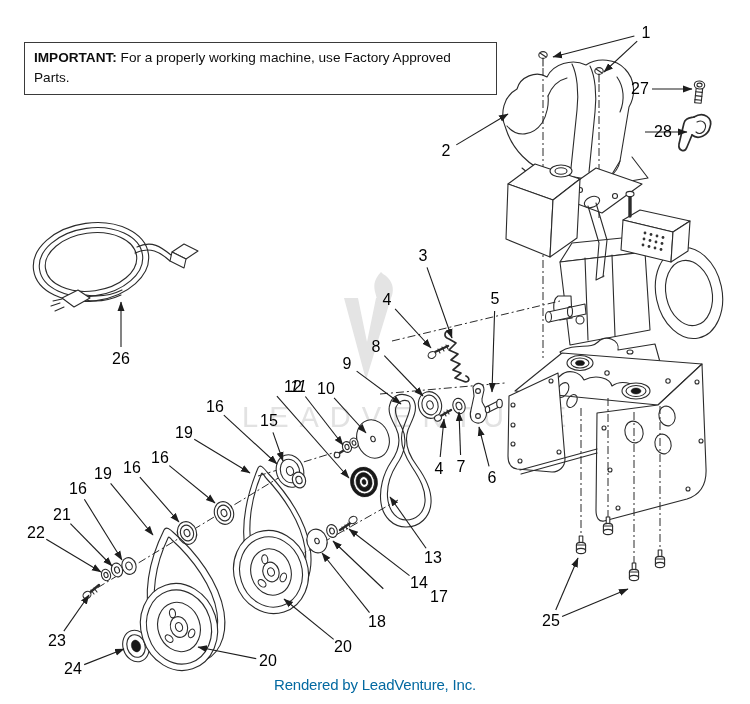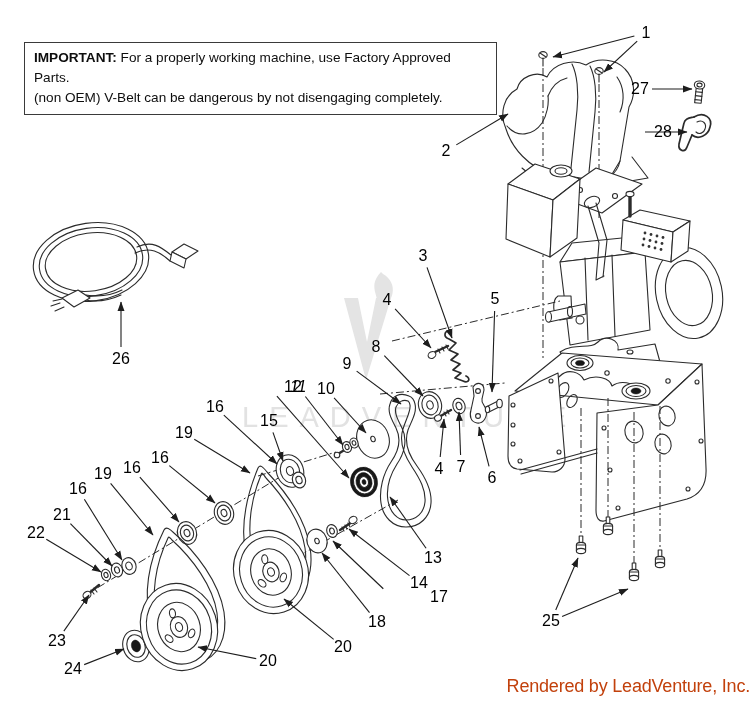--- a/index.html
+++ b/index.html
@@ -15,22 +15,22 @@
   .leader{stroke:#1d1d1d;stroke-width:1.1;marker-end:url(#arw);}
   .wm-shape{fill:#e4e4e4;}
   
   .warning{position:absolute;left:24px;top:42px;width:473px;box-sizing:border-box;
            border:1.4px solid #3a3a3a;padding:5px 9px 6px 9px;font-size:13.6px;
            line-height:20px;color:#0e0e0e;background:#fff;}
   .warning .just{text-align:justify;text-align-last:justify;}
   
   .callout{position:absolute;transform:translate(-50%,-50%);font-size:16px;color:#000;
            line-height:1;white-space:nowrap;}
-  .footer{position:absolute;left:0;right:0;top:676px;text-align:right;font-size:18px;
-          color:#c2410c;letter-spacing:-0.2px;}
+  .footer{position:absolute;left:0;right:0;top:676px;text-align:center;font-size:15px;
+          color:#0369a1;letter-spacing:-0.2px;}
 </style>
 </head>
 <body>
 
 <div class="stage">
 
   <svg class="art" width="750" height="704" viewBox="0 0 750 704">
     <defs>
       <marker id="arw" markerWidth="11" markerHeight="9" refX="9" refY="4" orient="auto" markerUnits="userSpaceOnUse">
         <path d="M0,0.5 L9.5,4 L0,7.5 Z" fill="#1d1d1d"></path>
@@ -435,21 +435,20 @@
         <line x1="440.19404462825196" y1="457.0595537174801" x2="444" y2="419" class="leader"></line>
         <line x1="460.56392458271426" y1="455.0079260246428" x2="459" y2="412" class="leader"></line>
         <line x1="489.03595553899964" y1="466.3718255760755" x2="479" y2="427" class="leader"></line>
         <line x1="555.72703158295" y1="609.9702596397833" x2="578" y2="558" class="leader"></line>
         <line x1="562.0811760966398" y1="616.39483590789" x2="628" y2="589" class="leader"></line>
       </g>
   </svg>
 
   <div class="warning">
     <div><b>IMPORTANT:</b><span> For a properly working machine, use Factory Approved Parts.</span></div>
-    <div><span>(non OEM) V-Belt can be dangerous by not disengaging completely.</span></div>
   </div>
 
   <div id="callouts">
       <div class="callout" style="left: 646px; top: 33px;">1</div>
       <div class="callout" style="left: 640px; top: 89px;">27</div>
       <div class="callout" style="left: 663px; top: 132px;">28</div>
       <div class="callout" style="left: 446px; top: 151px;">2</div>
       <div class="callout" style="left: 121px; top: 359px;">26</div>
       <div class="callout" style="left: 423px; top: 256px;">3</div>
       <div class="callout" style="left: 387px; top: 300px;">4</div>

